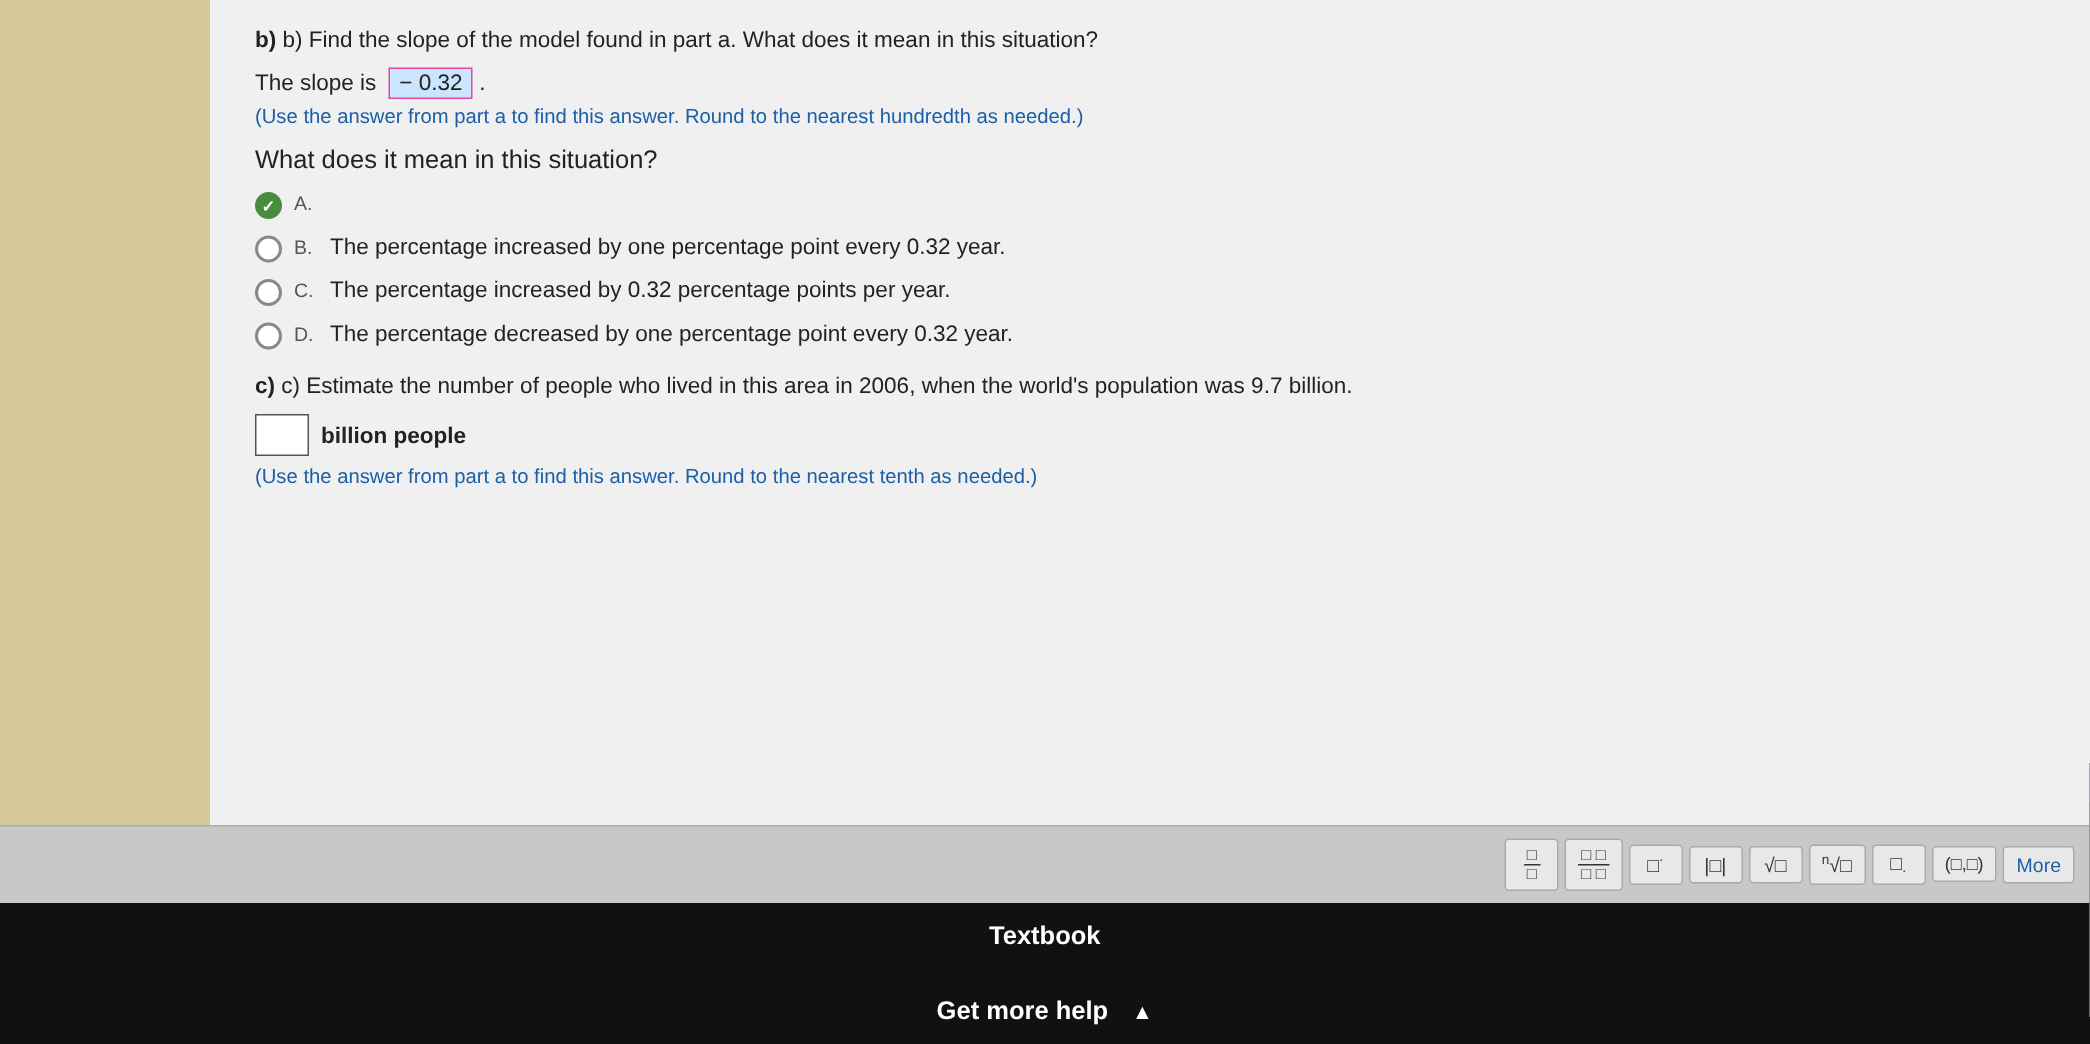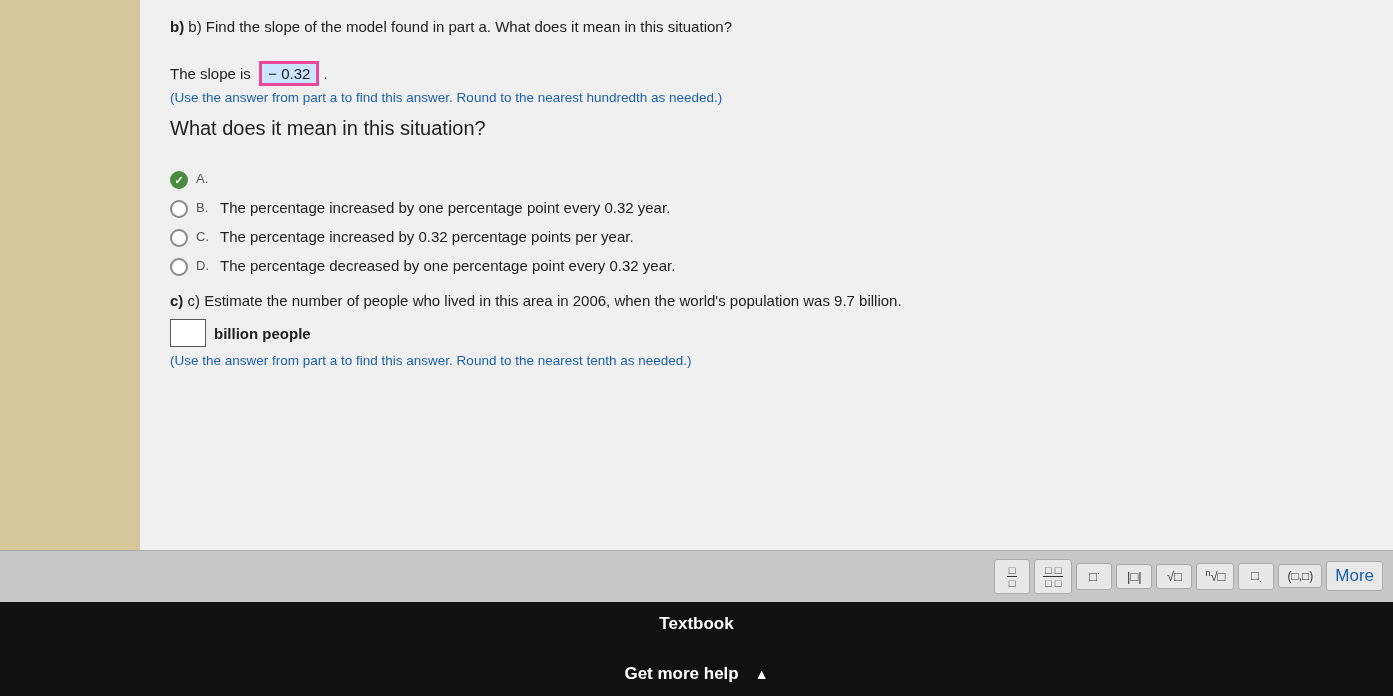--- a/index.html
+++ b/index.html
@@ -40,37 +40,36 @@
       font-weight: bold;
     }
     .slope-line {
       font-size: 15px;
       color: #222;
       margin-bottom: 4px;
     }
     .slope-value {
       display: inline-block;
       background: #cce5ff;
-      border: 3px solid #ec4899;
+      border: 1px solid #ec4899;
       padding: 1px 6px;
       font-size: 15px;
       color: #222;
       min-width: 50px;
       text-align: center;
-      margin-top: 16px;
     }
     .hint-text {
       font-size: 13.5px;
       color: #1a5fa8;
       margin-bottom: 12px;
     }
     .question-text {
-      font-size: 20px;
-      color: #222;
-      margin-bottom: 30px;
+      font-size: 17px;
+      color: #222;
+      margin-bottom: 10px;
       font-weight: normal;
     }
     .radio-group {
       margin-bottom: 16px;
     }
     .radio-option {
       display: flex;
       align-items: flex-start;
       margin-bottom: 10px;
       font-size: 15px;
@@ -151,21 +150,21 @@
       cursor: pointer;
       color: #333;
       min-width: 36px;
       text-align: center;
       display: flex;
       align-items: center;
       justify-content: center;
     }
     .toolbar-btn.more {
       color: #1a5fa8;
-      font-size: 17px;
+      font-size: 13px;
       background: #e8e8e8;
     }
     .bottom-bar {
       background: #111;
       padding: 12px 20px;
       display: flex;
       align-items: center;
       gap: 30px;
       min-height: 58px;
       flex-direction: column;

